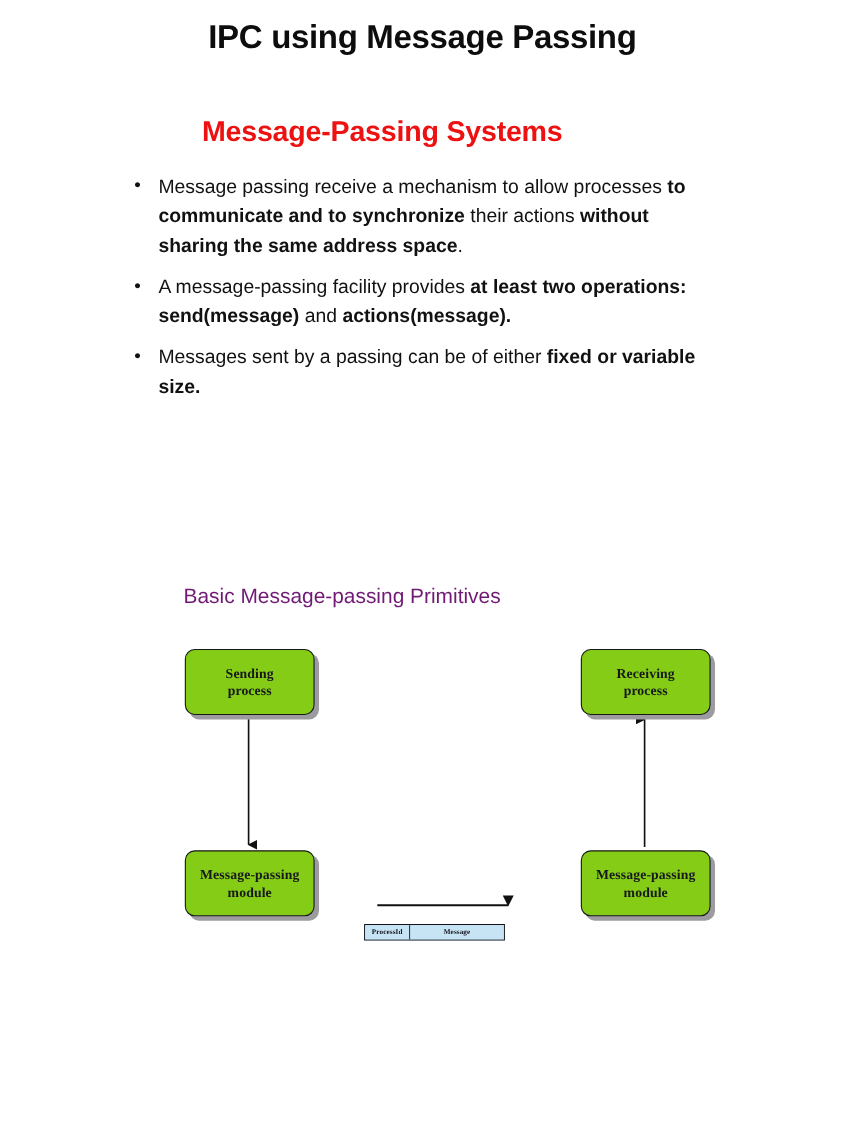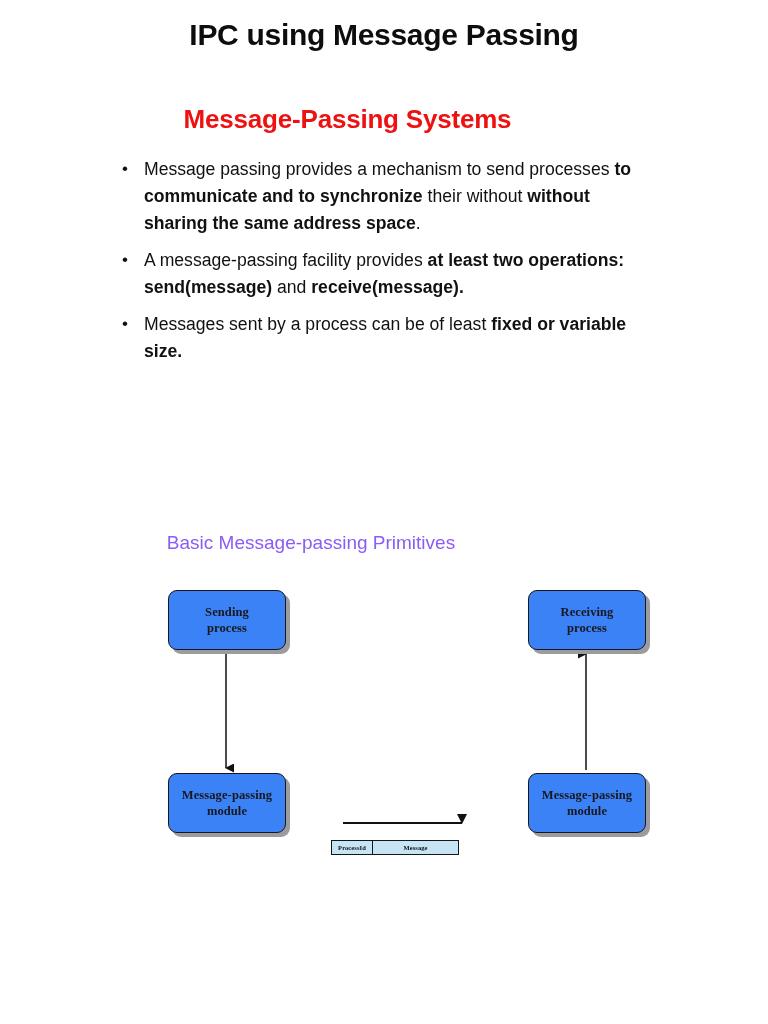--- a/index.html
+++ b/index.html
@@ -75,26 +75,26 @@
     width: 768px;
     height: 370px;
   }
   .diagram-caption {
     position: absolute;
     top: 12px;
     left: 0;
     width: 622px;
     text-align: center;
     font-size: 19px;
-    color: #8b5cf6;
+    color: #701a75;
   }
 
   .node-box {
     position: absolute;
-    background: #3b82f6;
+    background: #84cc16;
     border: 1.6px solid #17171a;
     border-radius: 9px;
     box-shadow: 4px 4px 0 0 #9b9ba0;
     display: flex;
     align-items: center;
     justify-content: center;
     text-align: center;
     font-family: "Liberation Serif", serif;
     font-weight: bold;
     font-size: 12.5px;
@@ -146,23 +146,23 @@
   .packet-cell.msg { flex: 1; }
 </style>
 </head>
 <body>
 
 <div class="slide-title">IPC using Message Passing</div>
 
 <div class="section-heading">Message-Passing Systems</div>
 
 <div class="bullet-list">
-  <div class="bullet-item" id="bullet-0"><span>Message passing provides a mechanism to send processes </span><b>to communicate and to synchronize</b><span> their without </span><b>without sharing the same address space</b><span>.</span></div>
-  <div class="bullet-item" id="bullet-2"><span>A message-passing facility provides </span><b>at least two operations: send(message)</b><span> and </span><b>receive(message).</b></div>
-  <div class="bullet-item" id="bullet-3"><span>Messages sent by a process can be of least </span><b>fixed or variable size.</b></div>
+  <div class="bullet-item" id="bullet-0"><span>Message passing receive a mechanism to allow processes </span><b>to communicate and to synchronize</b><span> their actions </span><b>without sharing the same address space</b><span>.</span></div>
+  <div class="bullet-item" id="bullet-2"><span>A message-passing facility provides </span><b>at least two operations: send(message)</b><span> and </span><b>actions(message).</b></div>
+  <div class="bullet-item" id="bullet-3"><span>Messages sent by a passing can be of either </span><b>fixed or variable size.</b></div>
 </div>
 
 <div class="diagram">
 
   <div class="diagram-caption">Basic Message-passing Primitives</div>
 
   <svg class="arrow-svg" viewBox="0 0 768 370" xmlns="http://www.w3.org/2000/svg">
     <defs>
       <marker id="ah-down" markerWidth="9" markerHeight="9" refX="4.5" refY="8" orient="auto" markerUnits="userSpaceOnUse">
         <path d="M0,0 L9,0 L4.5,9 Z" fill="#111111"></path>

